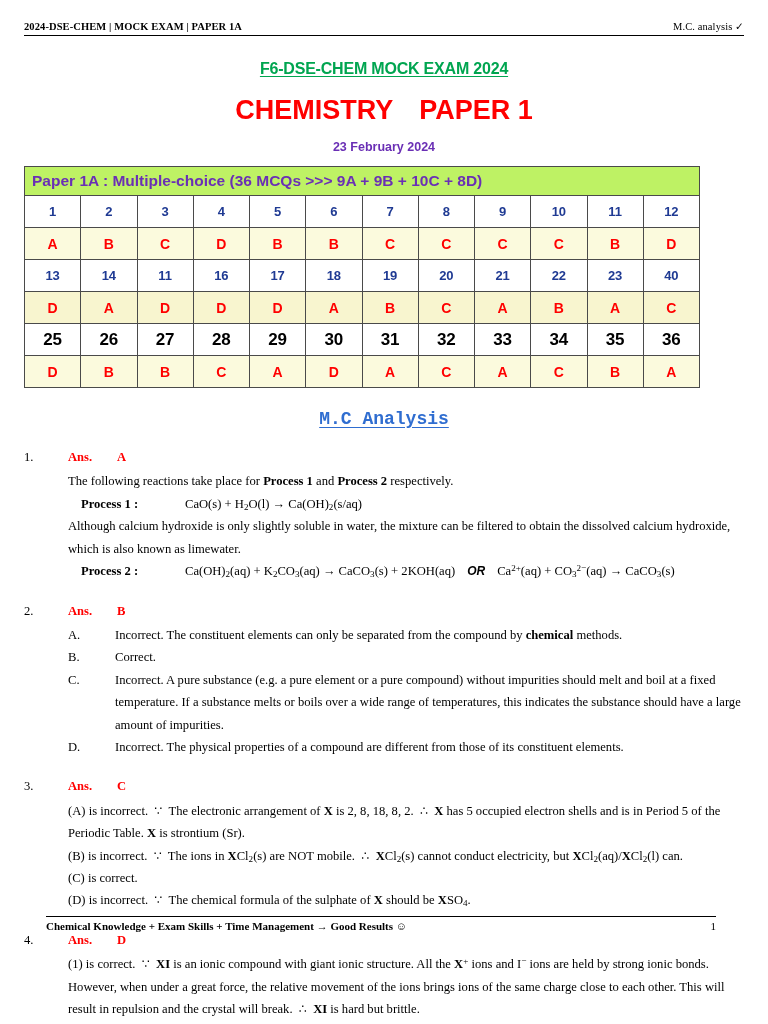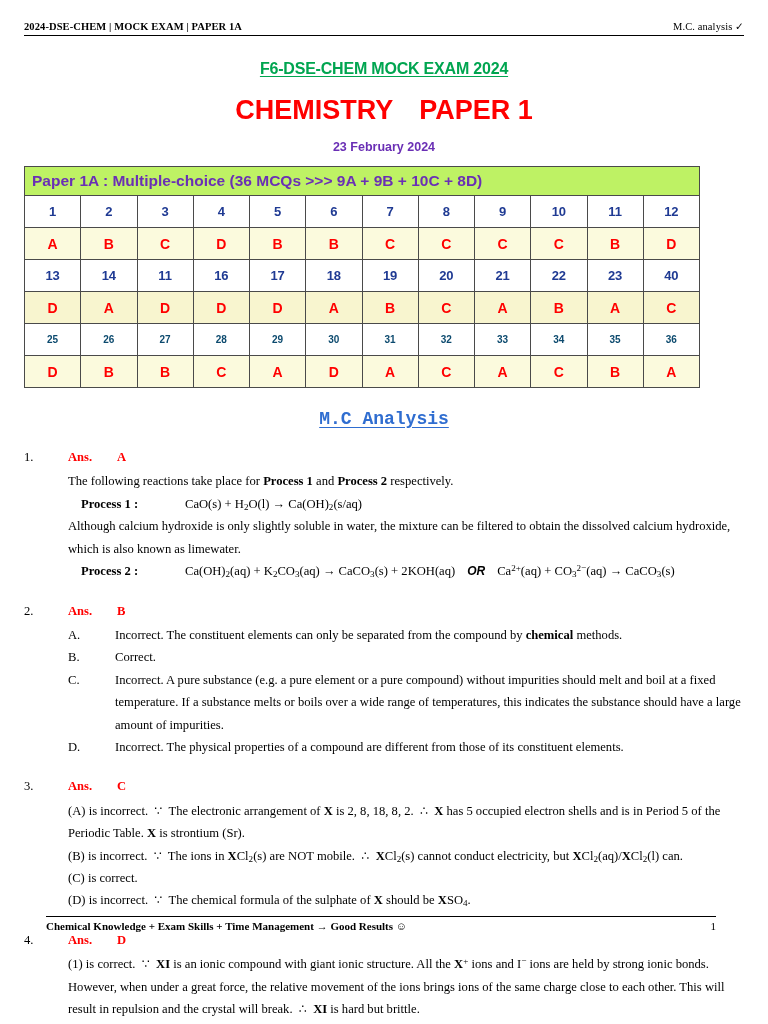--- a/index.html
+++ b/index.html
@@ -88,21 +88,21 @@
     text-align: left !important;
     font-family: Liberation Serif, serif;
     font-size: 15.5px;
     color: #6a2fb5;
     padding-left: 7px;
     height: 26px !important;
     border-left: none;
     border-right: none;
   }
   tr.num-row td { background: #ffffff; color: #1f3a93; font-size: 13px; }
-  tr.num-row.purple td { color: #0c4a6e; font-size: 10px; }
+  tr.num-row.purple td { color: #000000; font-size: 17px; }
   tr.ans-row td { background: #fbfadd; color: #ff0000; font-size: 14px; }
   tr.ans-row.tint td { background: #f8f5cf; }
 
   
   .mc-heading {
     text-align: center;
     font-size: 18px;
     font-weight: bold;
     color: #2f6dd0;
     text-decoration: underline;

